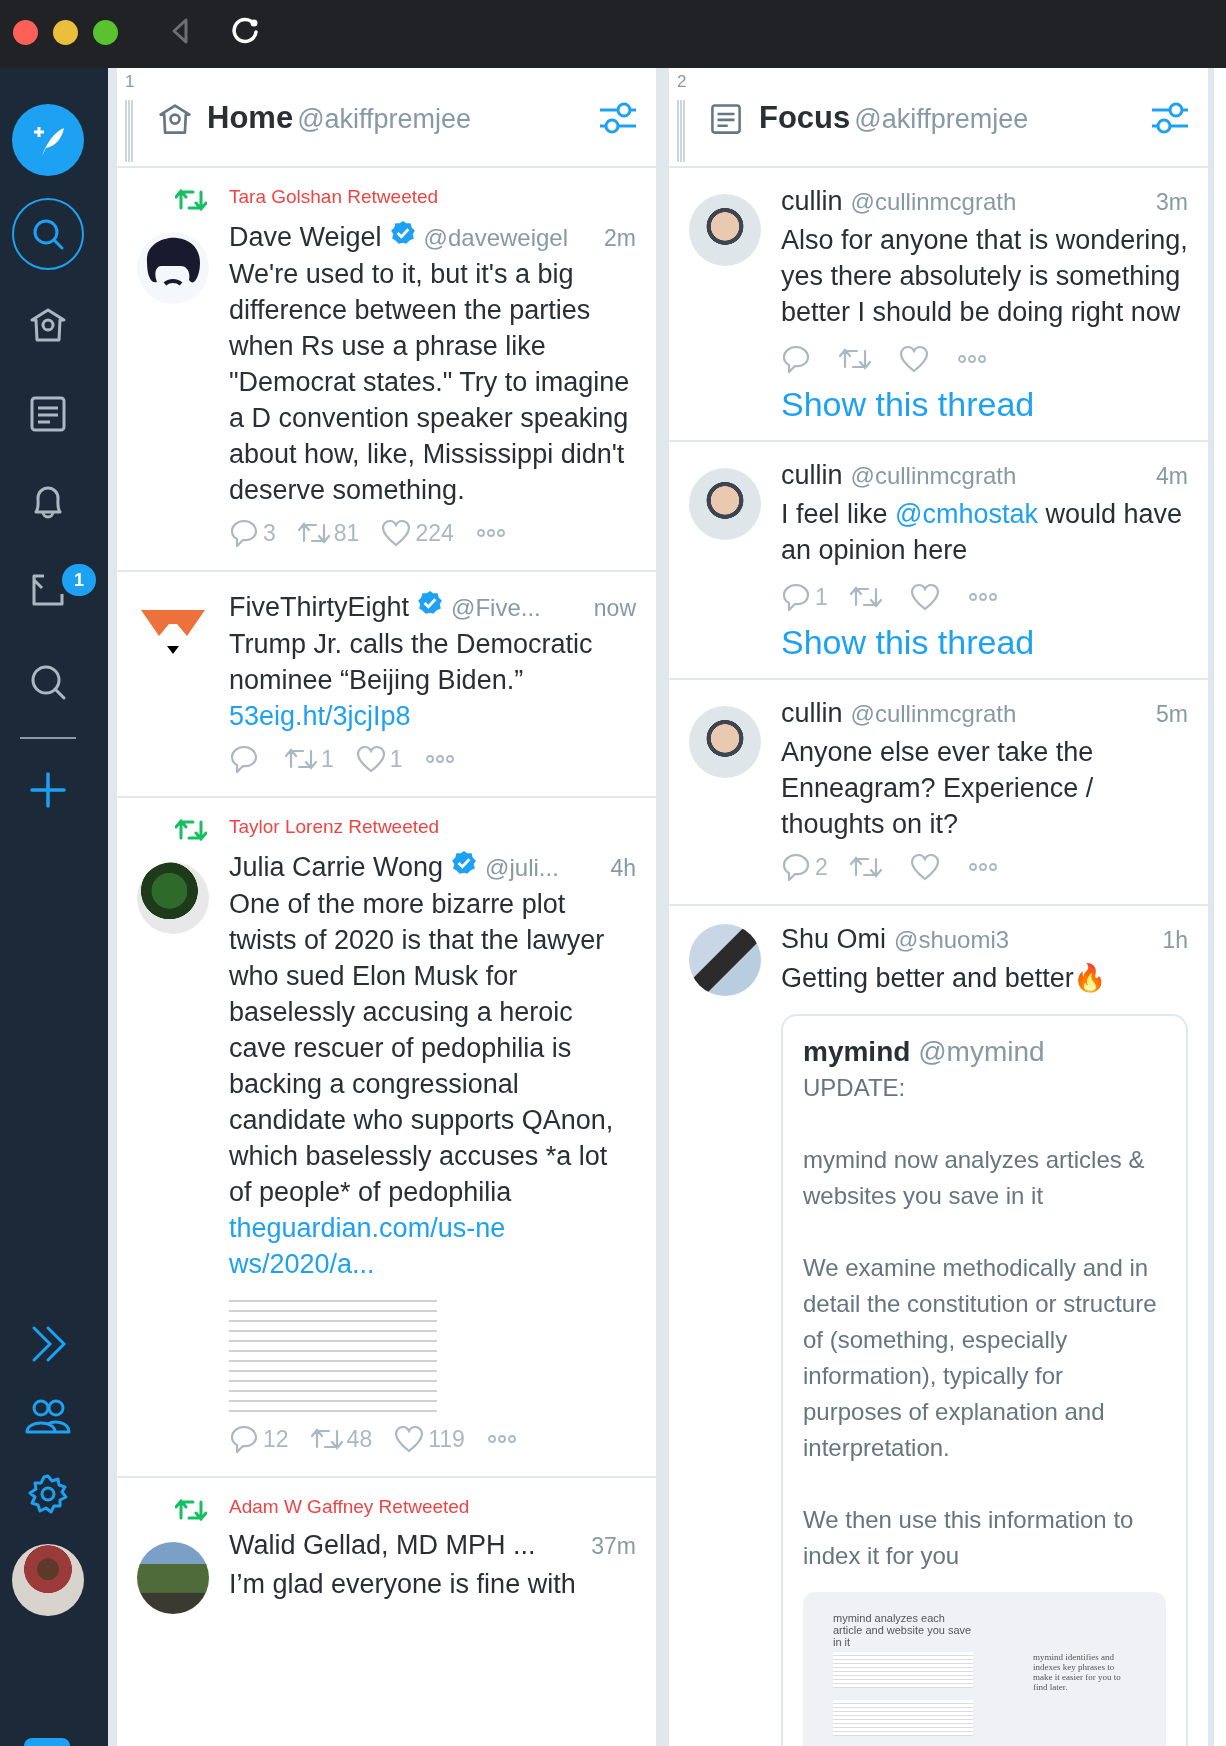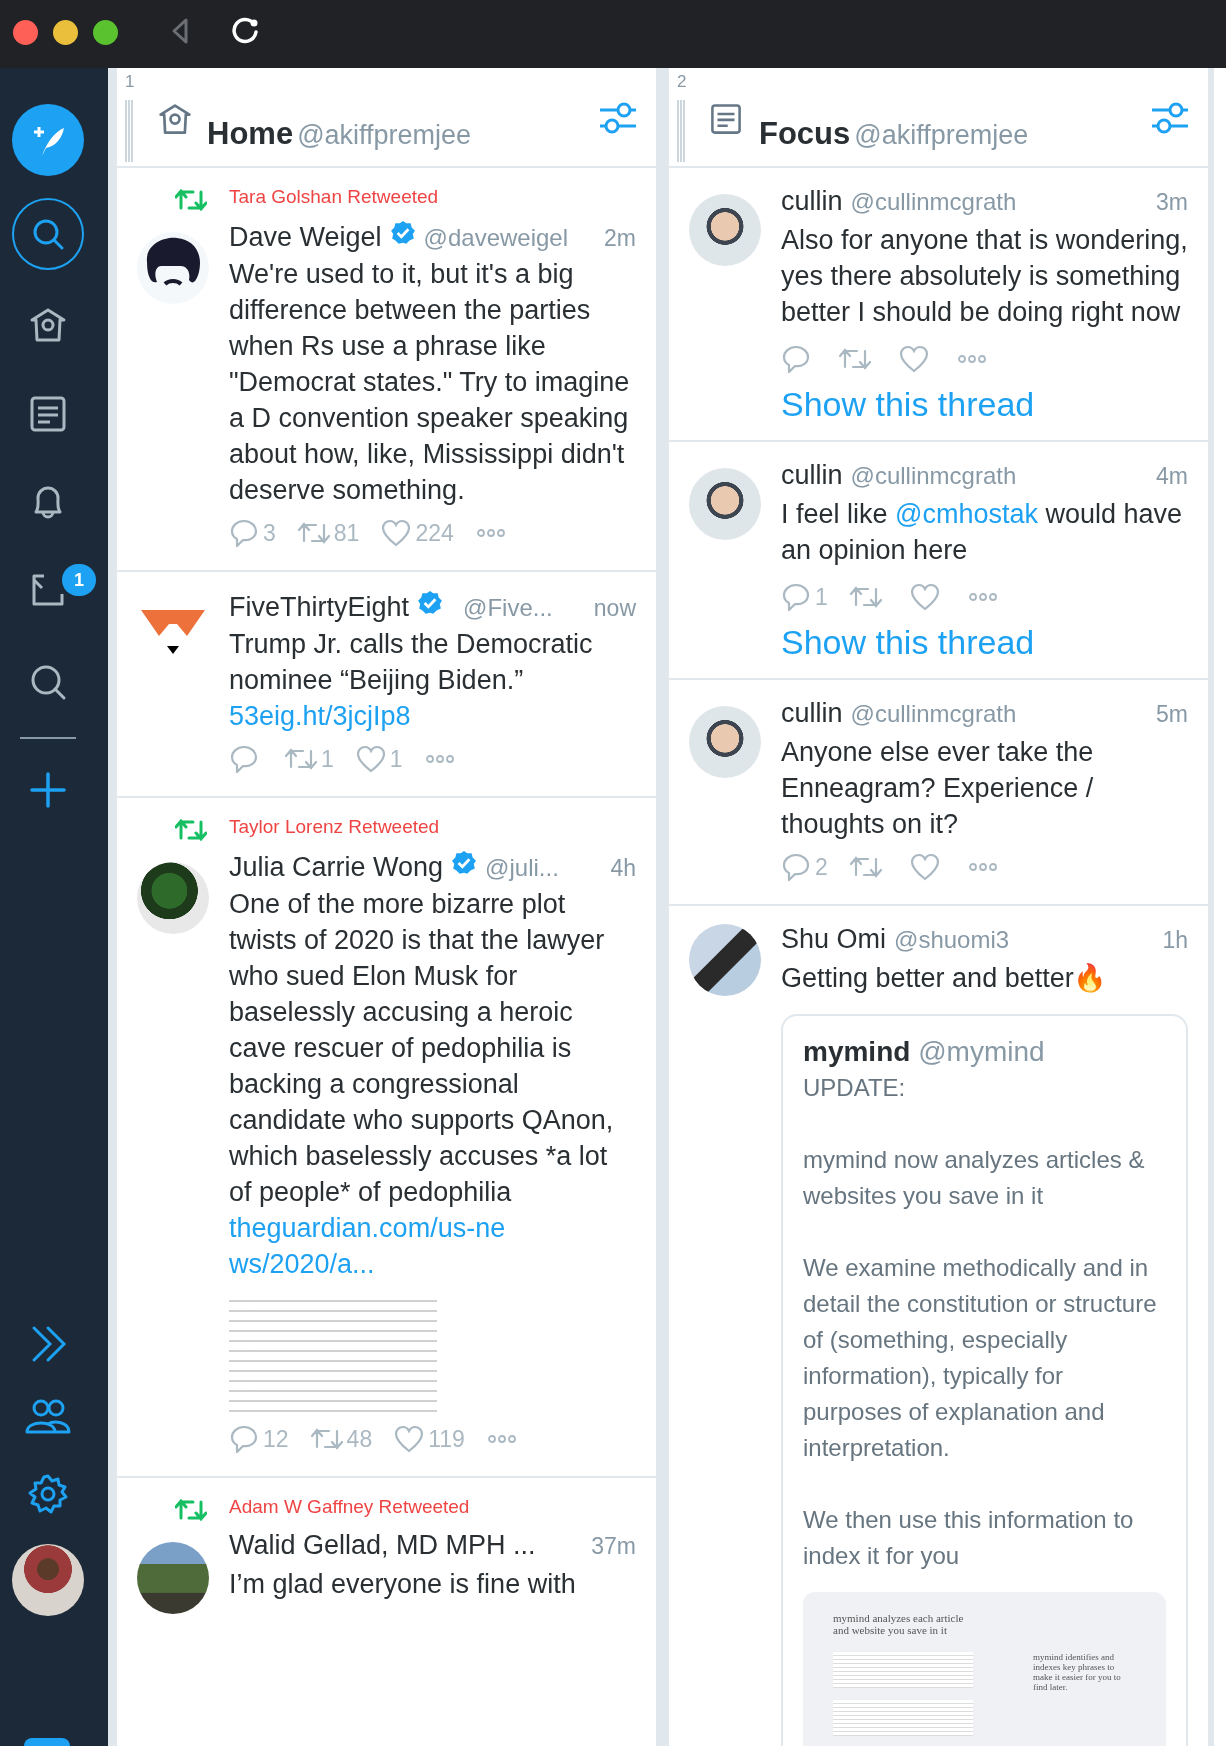--- a/index.html
+++ b/index.html
@@ -24,21 +24,21 @@
 
   .column { position: absolute; top: 68px; width: 540px; height: 1678px; background: #fff; border-left: 1px solid #e1e8ed; }
   .col1 { left: 116px; }
   .col2 { left: 668px; }
   .sliver { position: absolute; left: 1214px; top: 68px; width: 12px; height: 1678px; background: #fff; }
   .col-num { position: absolute; left: 8px; top: 4px; font-size: 17px; color: #8899a6; }
   .col-grip { position: absolute; left: 8px; top: 32px; width: 8px; height: 62px; border-left: 2px solid #ccd6dd; border-right: 2px solid #ccd6dd; }
   .col-grip::after { content: ""; position: absolute; left: 1px; top: 0; width: 2px; height: 100%; background: #ccd6dd; }
   .col-header { position: absolute; left: 0; top: 0; width: 100%; height: 100px; border-bottom: 2px solid #e1e8ed; }
   .col-icon { position: absolute; left: 40px; top: 34px; }
-  .col-title { position: absolute; left: 90px; top: 48px; font-size: 31px; font-weight: bold; color: #292f33; text-align: center; }
+  .col-title { position: absolute; left: 90px; top: 32px; font-size: 31px; font-weight: bold; color: #292f33; text-align: center; }
   .col-title .handle { font-weight: normal; font-size: 27px; color: #8899a6; margin-left: 4px; }
   .col-settings { position: absolute; right: 18px; top: 32px; width: 40px; height: 36px; }
 
   .feed { position: absolute; left: 0; top: 100px; width: 100%; }
   .tweet { position: relative; border-bottom: 2px solid #e1e8ed; padding: 18px 20px 20px 112px; }
   .rt-line { position: relative; font-size: 19px; color: #ef4444; height: 30px; margin-bottom: 4px; }
   .rt-icon { position: absolute; left: -54px; top: 2px; }
   .avatar { position: absolute; left: 20px; width: 72px; height: 72px; border-radius: 50%; overflow: hidden; }
   .t-head { display: flex; align-items: baseline; white-space: nowrap; height: 36px; }
   .t-name { font-size: 27px; font-weight: normal; color: #292f33; }
@@ -52,21 +52,21 @@
   .act { display: flex; align-items: center; margin-right: 22px; }
   .act svg { margin-right: 4px; }
   .show-thread { font-size: 34px; color: #1da1f2; margin-top: 12px; line-height: 32px; }
   .article-img { width: 208px; height: 118px; margin: 14px 0 8px; background: repeating-linear-gradient(#fff 0 4px, #c9c9c9 4px 6px, #fff 6px 10px); opacity: .85; }
   .quote { margin-top: 18px; border: 2px solid #e1e8ed; border-radius: 16px; padding: 20px 20px 0 20px; height: 760px; overflow: hidden; }
   .q-head { font-size: 28px; color: #292f33; }
   .q-head b { font-weight: bold; }
   .q-head span { color: #8899a6; }
   .q-body { font-size: 24px; line-height: 36px; color: #66757f; white-space: pre-line; margin-top: 2px; }
   .q-img { margin-top: 18px; height: 180px; border-radius: 12px; background: #f0f1f4; position: relative; padding: 20px 30px; }
-  .q-img .cap1 { font-family: Liberation Serif, serif; font-size: 11px; color: #555; }
+  .q-img .cap1 { font-family: Liberation Sans, sans-serif; font-size: 11px; color: #555; }
   .q-img .cap2 { position: absolute; left: 230px; top: 60px; font-family: "Liberation Serif", serif; font-size: 9px; color: #555; width: 90px; }
   .q-img .blk { position:absolute; left: 30px; width: 140px; height: 36px; background: repeating-linear-gradient(#fff 0 3px, #ddd 3px 4px); }
 </style>
 </head>
 <body>
 
 <div class="titlebar">
   <div class="traffic tl-close"></div>
   <div class="traffic tl-min"></div>
   <div class="traffic tl-max"></div>
@@ -227,21 +227,21 @@
             <path d="M4 14 H68 L50 40 L40 28 L32 28 L22 40 Z" fill="#ed713a"></path>
             <path d="M30 50 H42 L36 58 Z" fill="#000"></path>
           </svg>
       </div>
       <div class="t-head">
         <span class="t-name">FiveThirtyEight</span>
         <svg class="verified" viewBox="0 0 24 24">
             <path d="M12 1 L15 3 L19 3 L20 7 L23 10 L21 13 L22 17 L18 19 L15 22 L12 21 L8 22 L5 19 L2 17 L3 13 L1 10 L4 7 L5 3 L9 3 Z" fill="#1da1f2"></path>
             <path d="M7 12 L10.5 15.5 L17 8.5" fill="none" stroke="#fff" stroke-width="2.5"></path>
           </svg>
-        <span class="t-handle" style="margin-left:12px">@Five...</span>
+        <span class="t-handle" style="margin-left:0">@Five...</span>
         <span class="t-time">now</span>
       </div>
       <div class="t-body">Trump Jr. calls the Democratic nominee “Beijing Biden.”</div>
       <div class="t-body link">53eig.ht/3jcjIp8</div>
       <div class="actions">
         <span class="act">
             <svg width="30" height="30" viewBox="0 0 30 30">
               <path d="M15 3 C22 3 27 8 27 13 C27 19 21 23 14 22 L8 28 L8 21 C4 19 3 16 3 13 C3 8 8 3 15 3 Z" fill="none" stroke="#aab8c2" stroke-width="2.2" stroke-linejoin="round"></path>
             </svg>
             <span></span>

